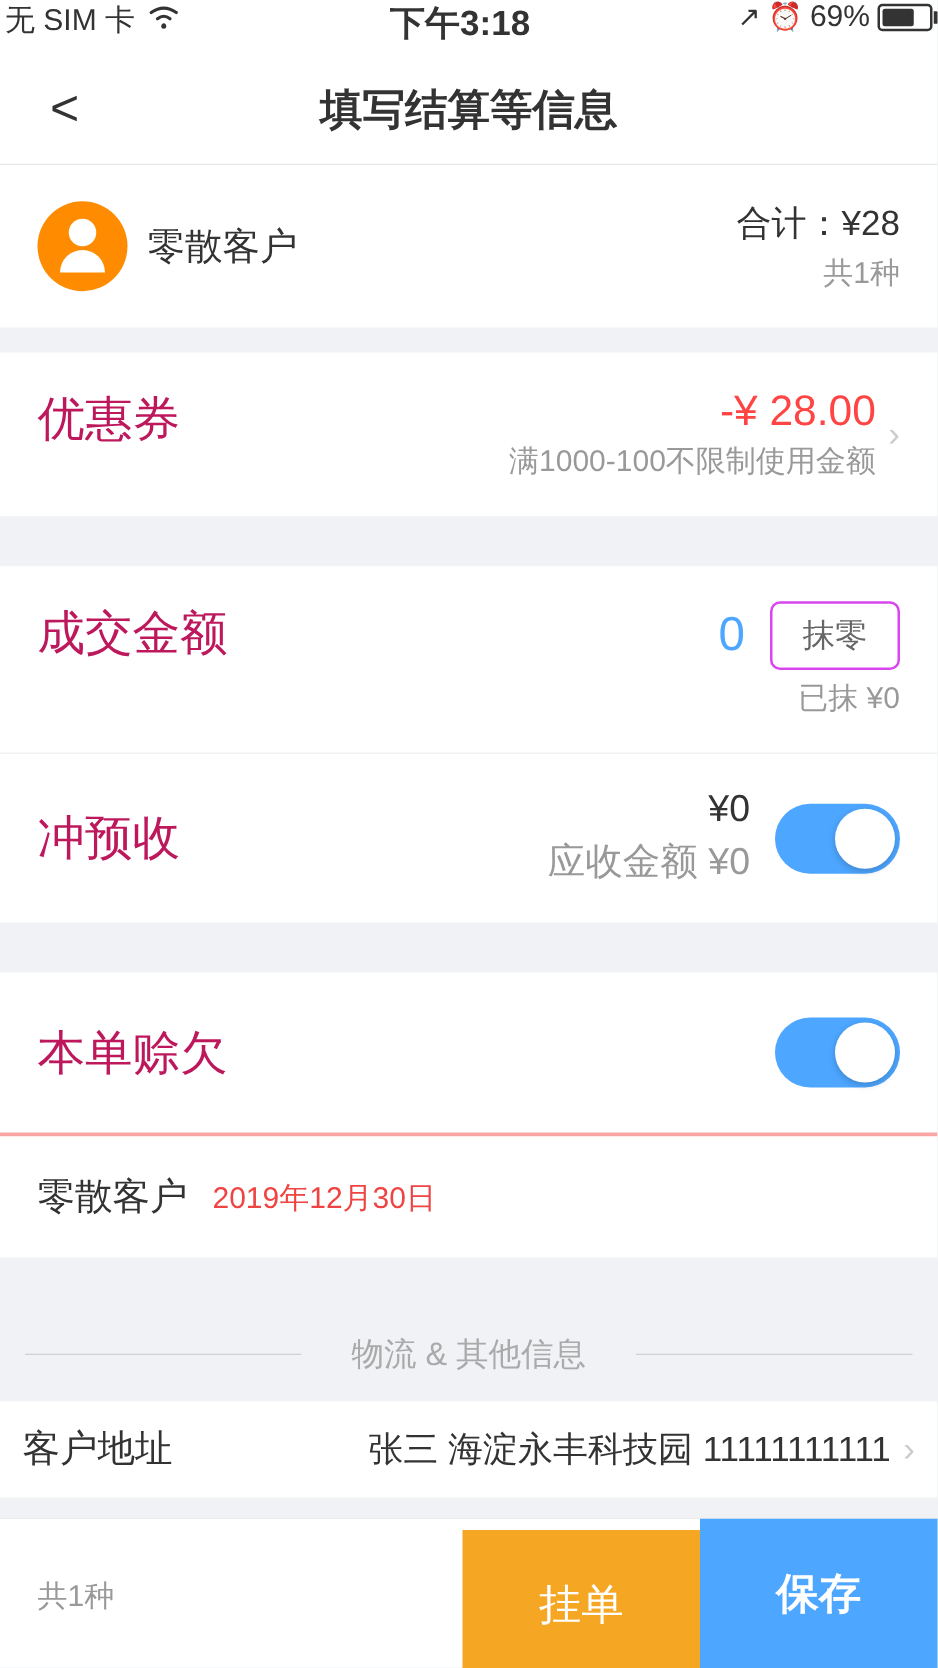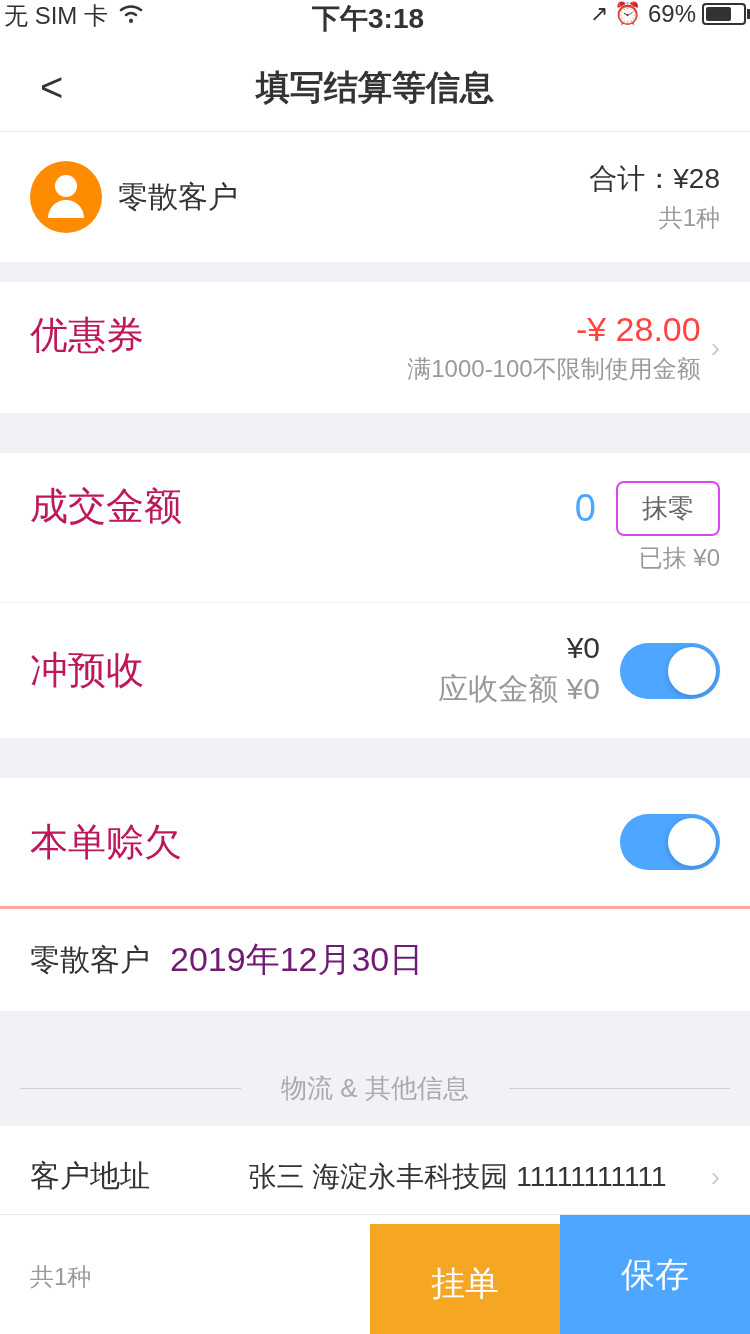--- a/index.html
+++ b/index.html
@@ -293,22 +293,22 @@
       padding: 28px 30px;
       display: flex;
       align-items: center;
       gap: 20px;
     }
     .debt-due-label {
       font-size: 30px;
       color: #333;
     }
     .debt-due-value {
-      font-size: 34px;
-      color: #701a75;
+      font-size: 24px;
+      color: #ef4444;
     }
 
     
     .divider-section {
       background: #f0f2f5;
       height: 20px;
     }
 
     
     .logistics-header {
@@ -332,23 +332,22 @@
     }
 
     
     .address-section {
       background: #fff;
       margin-top: 0;
     }
     .address-row {
       display: flex;
       align-items: center;
-      padding: 30px;
+      padding: 18px;
       border-bottom: 1px solid #f0f0f0;
-      gap: 34px;
     }
     .address-label {
       font-size: 30px;
       color: #333;
       flex-shrink: 0;
       min-width: 120px;
     }
     .address-value {
       font-size: 28px;
       color: #333;
@@ -396,21 +395,21 @@
       margin-top: 19px;
     }
     .btn-save {
       width: 190px;
       height: 120px;
       background: #4da6ff;
       display: flex;
       align-items: center;
       justify-content: center;
       font-size: 34px;
-      font-weight: 400;
+      font-weight: 700;
       color: #fff;
       cursor: pointer;
     }
   </style>
 </head>
 <body>
 
 <div class="status-bar">
   <div class="status-left">
     <span>无 SIM 卡</span>

